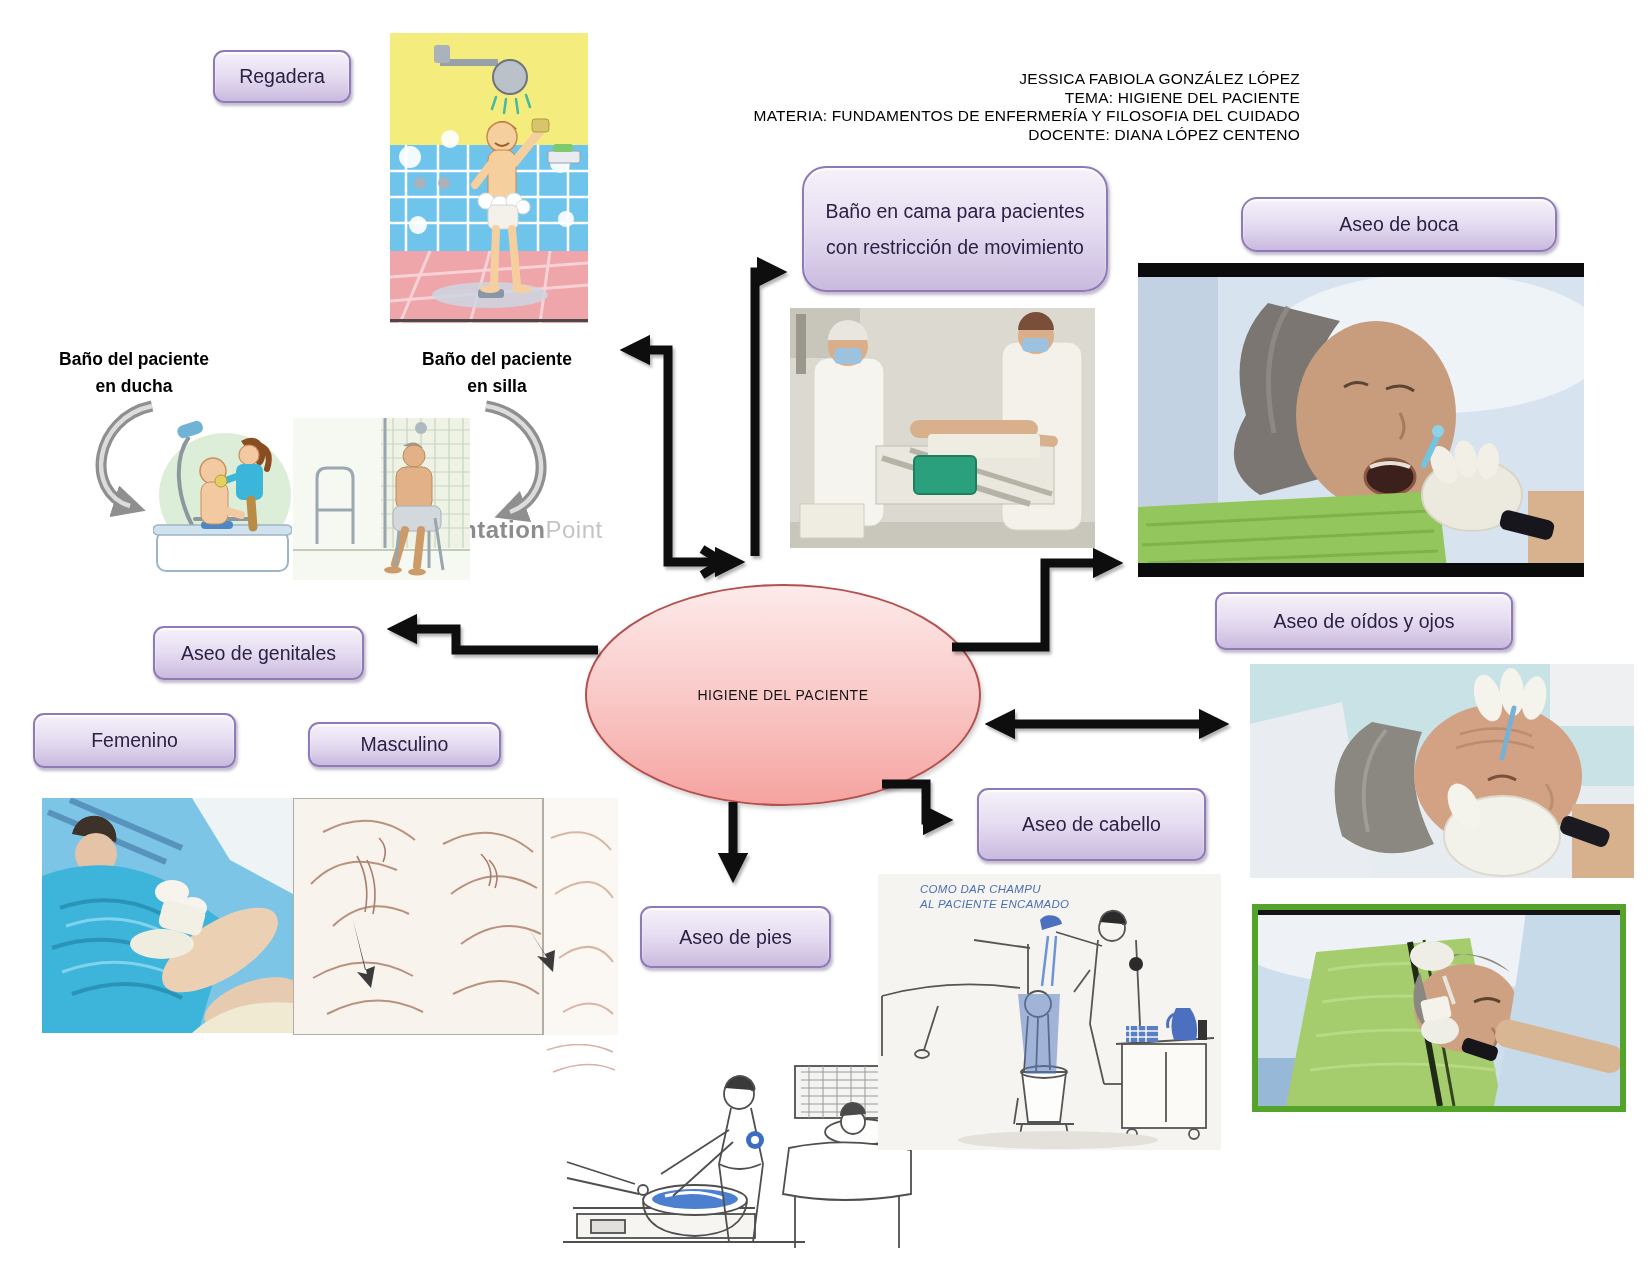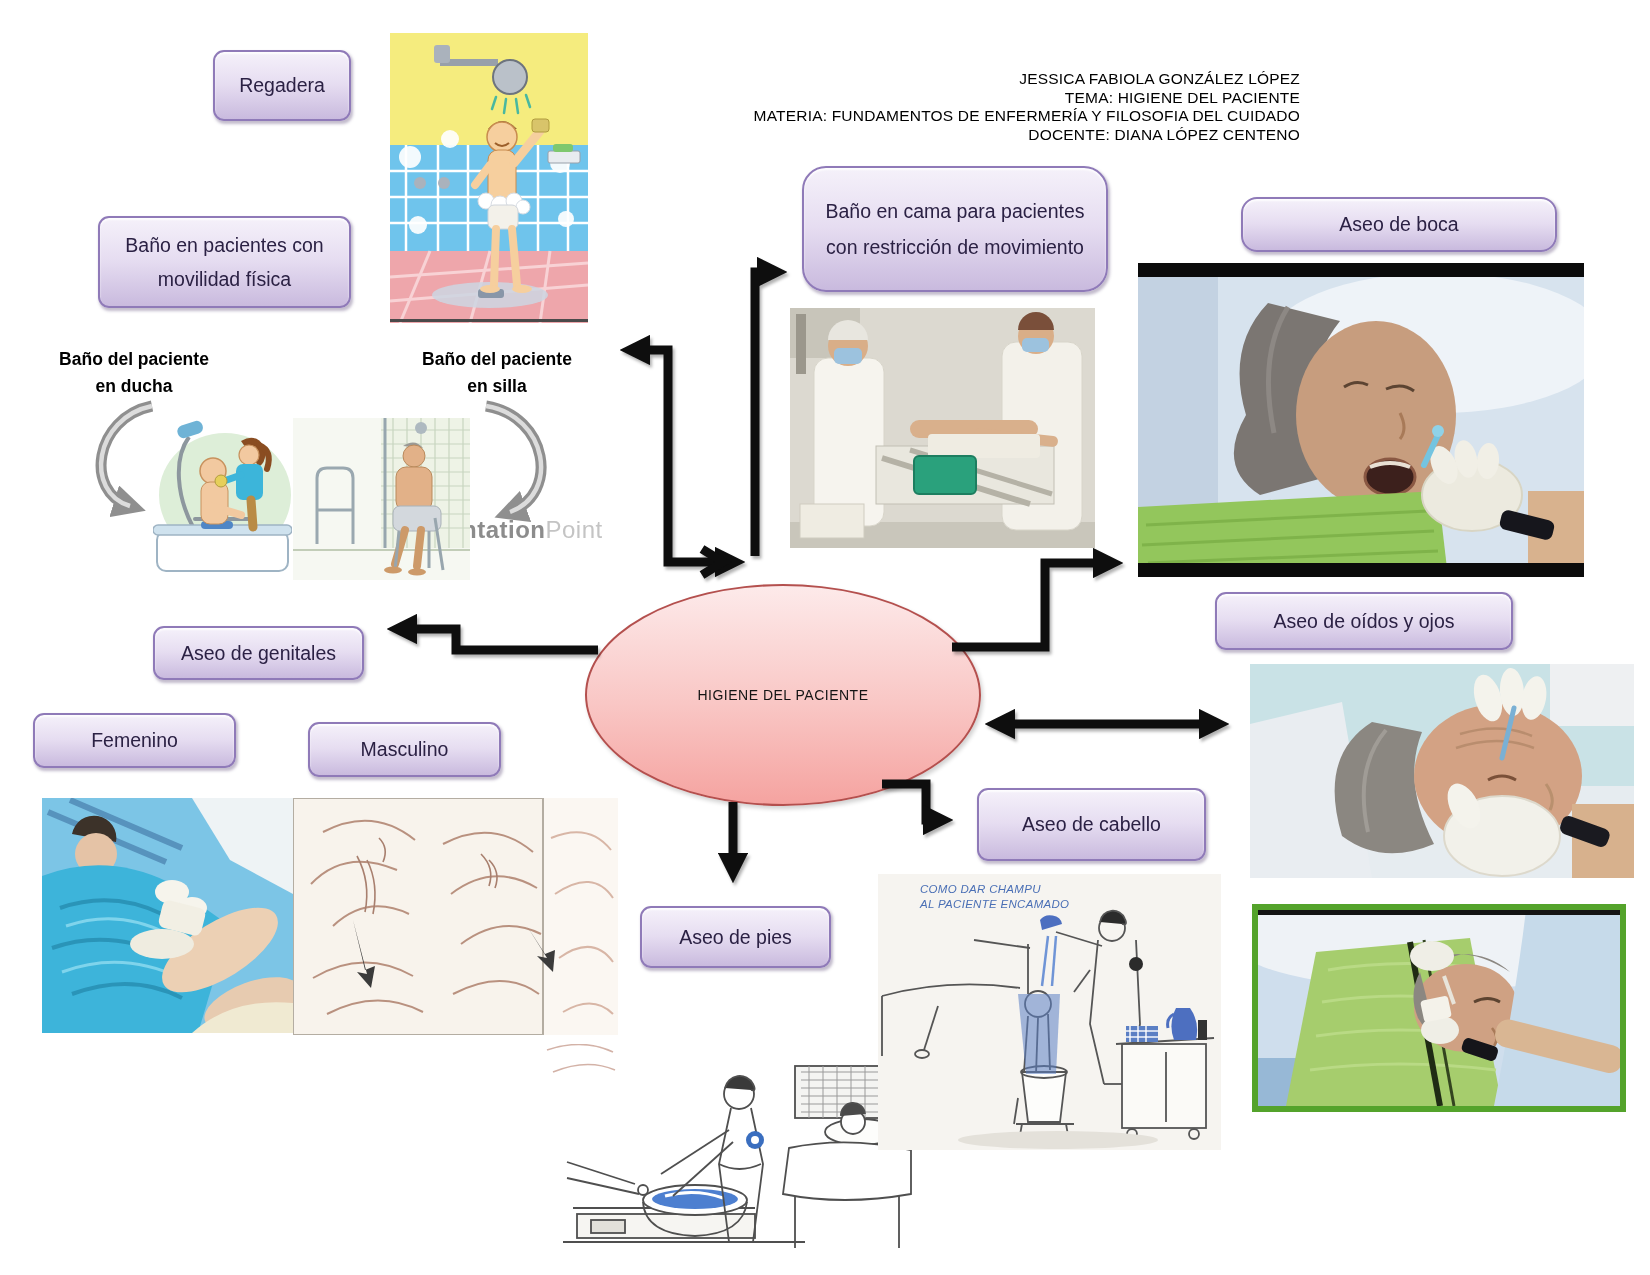--- a/index.html
+++ b/index.html
@@ -63,27 +63,24 @@
 
 <div id="canvas">
 
   <div class="header" style="top:70px;right:350px;">
     <div>JESSICA FABIOLA GONZÁLEZ LÓPEZ</div>
     <div>TEMA: HIGIENE DEL PACIENTE</div>
     <div>MATERIA: FUNDAMENTOS DE ENFERMERÍA Y FILOSOFIA DEL CUIDADO</div>
     <div>DOCENTE: DIANA LÓPEZ CENTENO</div>
   </div>
 
-  <div class="node" style="left:213px;top:50px;width:138px;height:71px;">
+  <div class="node" style="left:213px;top:50px;width:138px;height:53px;">
     <span>Regadera</span>
   </div>
 
-  <div class="node" style="left:98px;top:216px;width:253px;height:92px;">
-    <span>Baño  en pacientes con movilidad física</span>
-  </div>
 
   <div class="node" style="left:802px;top:166px;width:306px;height:126px;line-height:1.85;border-radius:24px;">
     <span>Baño en cama para pacientes con restricción de movimiento</span>
   </div>
 
   <div class="node" style="left:1241px;top:197px;width:316px;height:55px;border-radius:16px;">
     <span>Aseo de boca</span>
   </div>
 
   <div class="node" style="left:1215px;top:592px;width:298px;height:58px;">
@@ -91,21 +88,21 @@
   </div>
 
   <div class="node" style="left:153px;top:626px;width:211px;height:54px;align-items:center;">
     <span>Aseo de genitales</span>
   </div>
 
   <div class="node" style="left:33px;top:713px;width:203px;height:55px;">
     <span>Femenino</span>
   </div>
 
-  <div class="node" style="left:308px;top:722px;width:193px;height:55px;">
+  <div class="node" style="left:308px;top:722px;width:193px;height:45px;">
     <span>Masculino</span>
   </div>
 
   <div class="node" style="left:977px;top:772px;width:229px;height:73px;margin-top:16px;">
     <span>Aseo de cabello</span>
   </div>
 
   <div class="node" style="left:640px;top:906px;width:191px;height:62px;">
     <span>Aseo de pies</span>
   </div>

